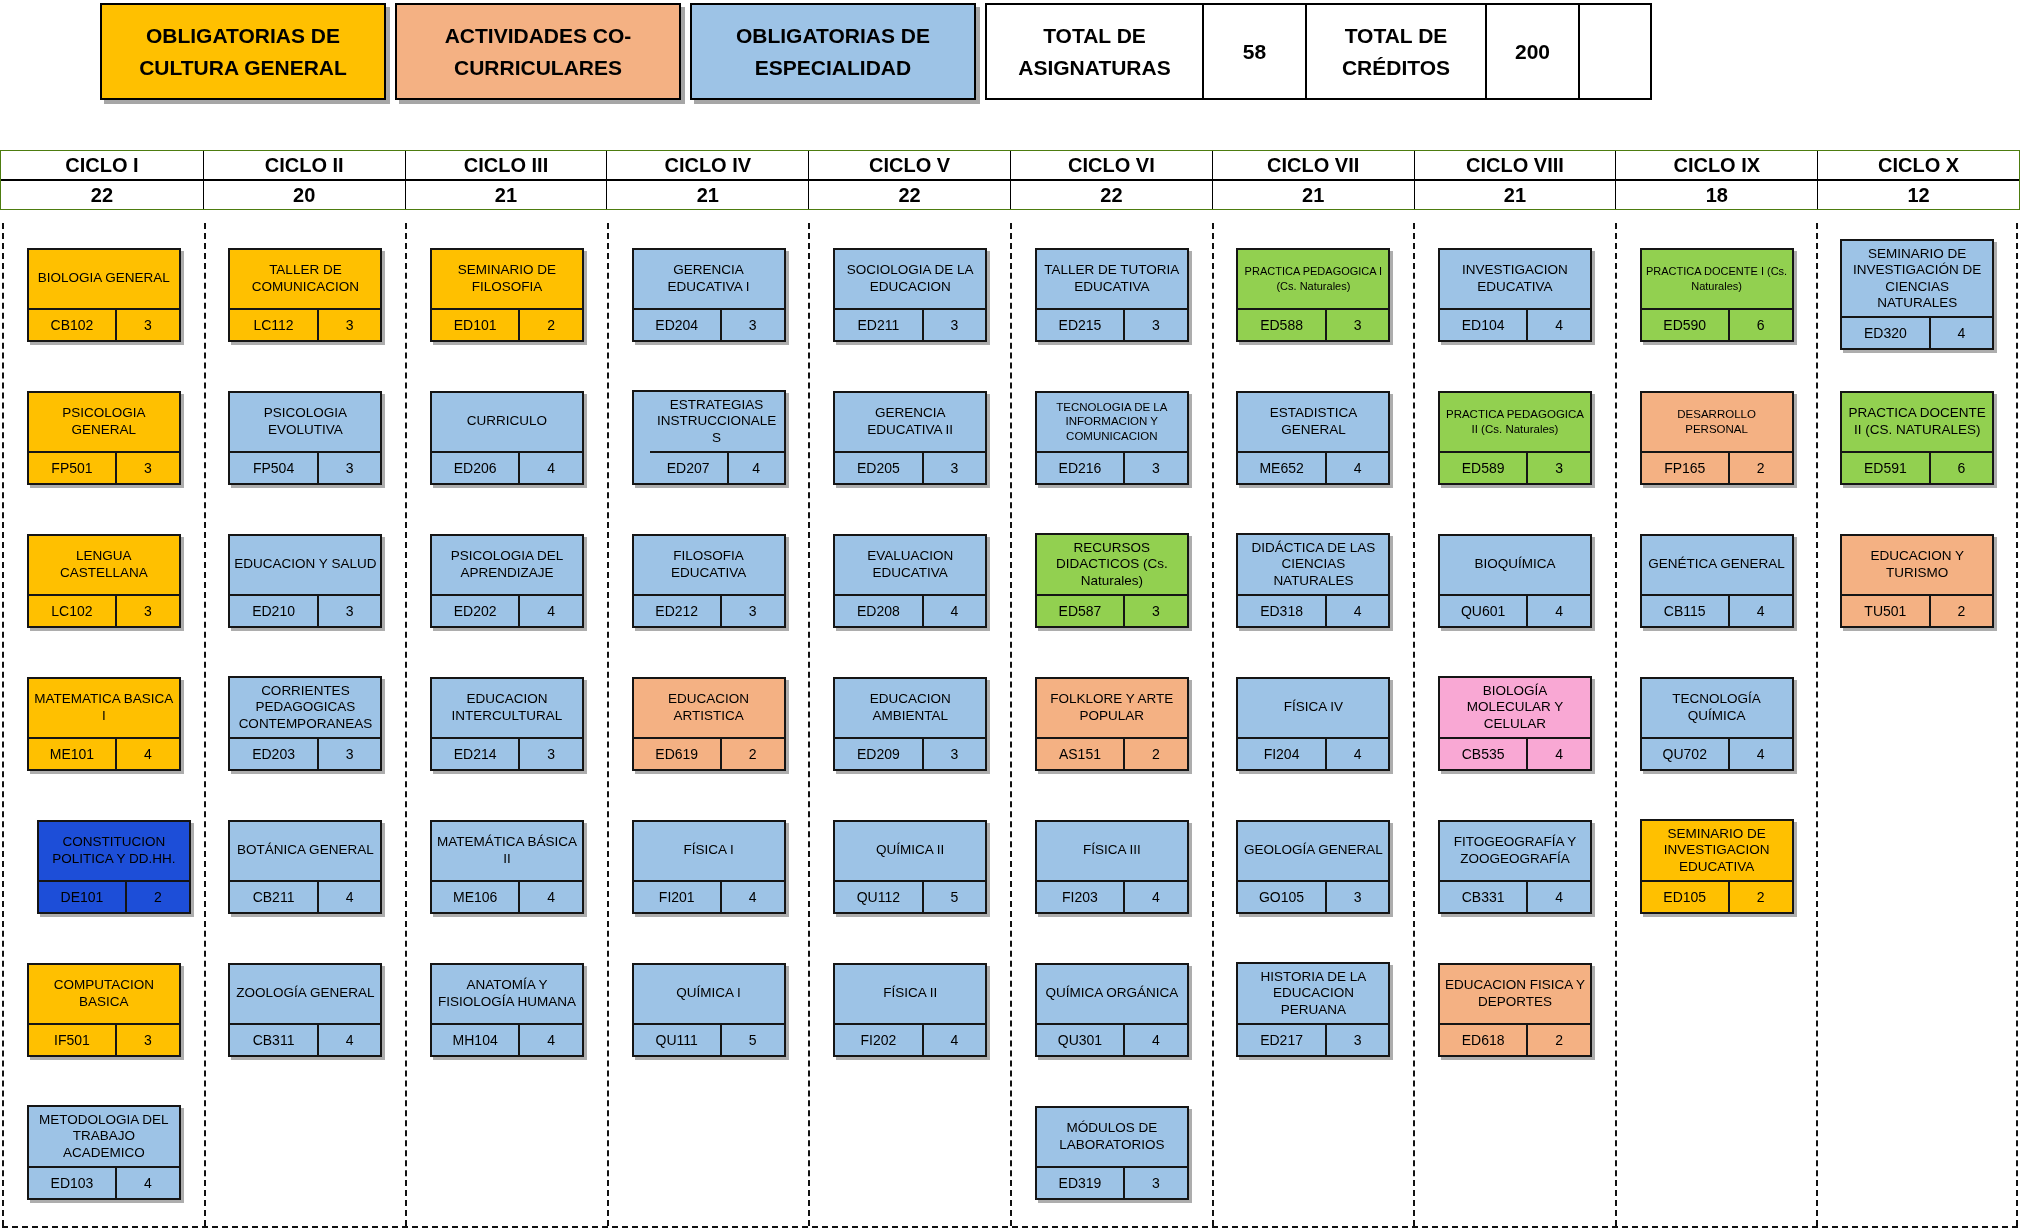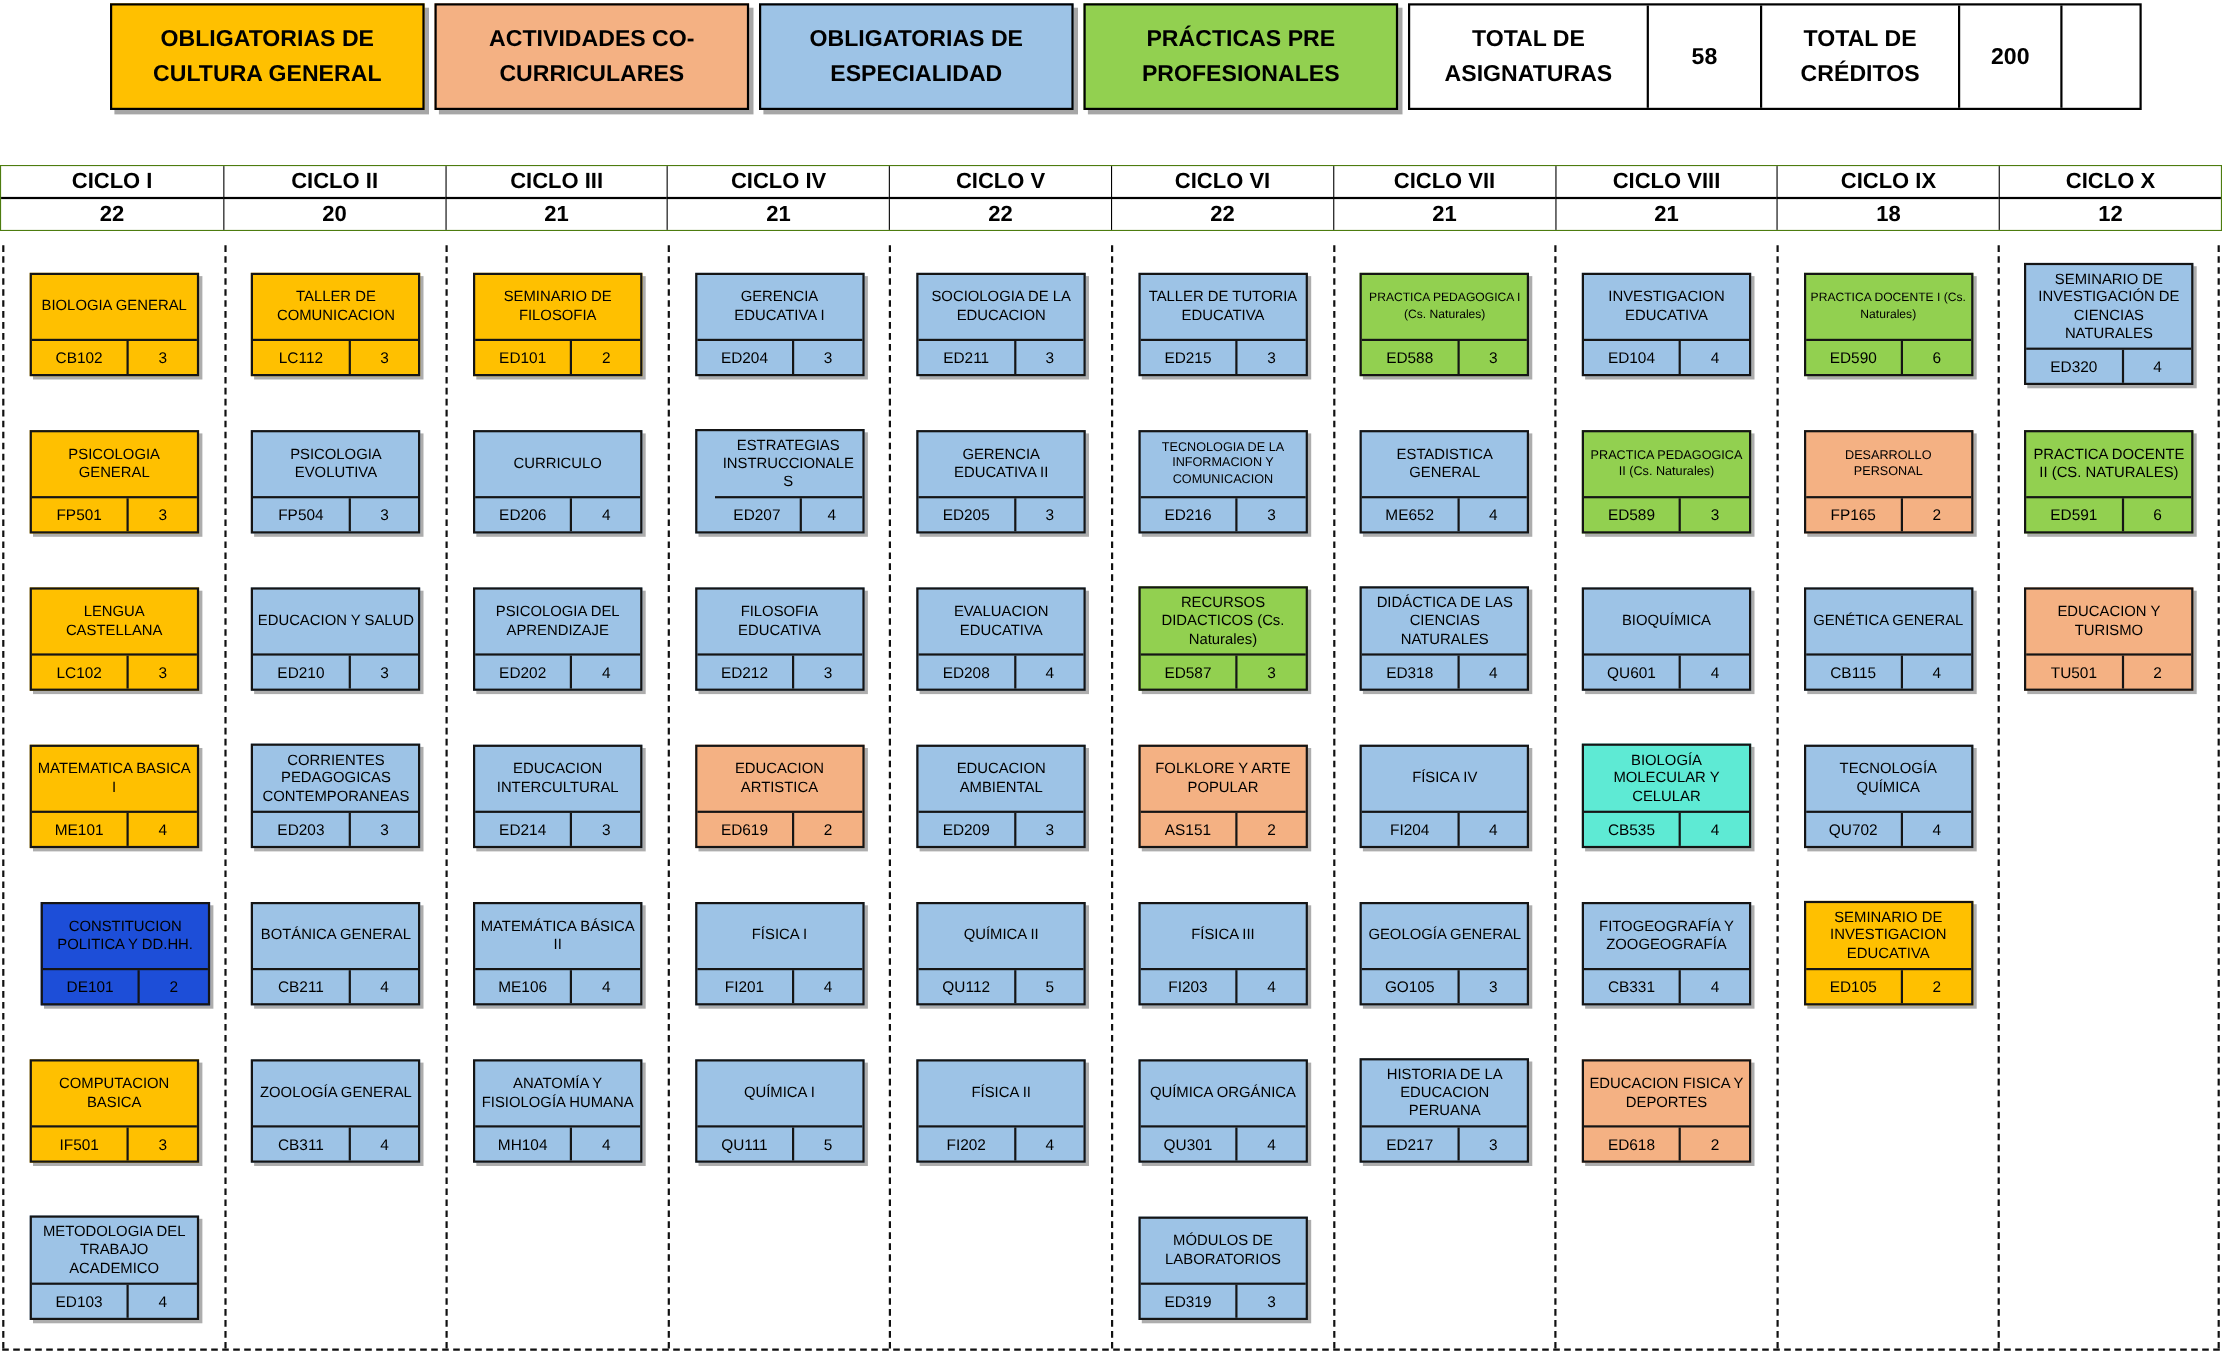--- a/index.html
+++ b/index.html
@@ -80,23 +80,20 @@
   <header class="legend-row">
     <div class="legend-categories">
         <div class="legend-box" style="background: rgb(255, 192, 0);">
           <span>OBLIGATORIAS DE CULTURA GENERAL</span>
         </div>
         <div class="legend-box" style="background: rgb(244, 177, 131);">
           <span>ACTIVIDADES CO-CURRICULARES</span>
         </div>
         <div class="legend-box" style="background: rgb(157, 195, 230);">
           <span>OBLIGATORIAS DE ESPECIALIDAD</span>
-        </div>
-        <div class="legend-box" style="background: rgb(146, 208, 80);">
-          <span>PRÁCTICAS PRE PROFESIONALES</span>
         </div>
       </div>
     <div class="totals">
       <div class="totals-cell t-asig-label">TOTAL DE ASIGNATURAS</div>
       <div class="totals-cell t-asig-value">58</div>
       <div class="totals-cell t-cred-label">TOTAL DE CRÉDITOS</div>
       <div class="totals-cell t-cred-value">200</div>
       <div class="totals-cell t-spacer"></div>
     </div>
   </header>
@@ -462,21 +459,21 @@
             <div class="course-credits">3</div>
           </div>
         </div>
         <div class="course" style="background: rgb(157, 195, 230);">
           <div class="course-title">BIOQUÍMICA</div>
           <div class="course-meta">
             <div class="course-code">QU601</div>
             <div class="course-credits">4</div>
           </div>
         </div>
-        <div class="course" style="background: #5eead4;">
+        <div class="course" style="background: #f9a8d4;">
           <div class="course-title">BIOLOGÍA MOLECULAR Y CELULAR</div>
           <div class="course-meta">
             <div class="course-code">CB535</div>
             <div class="course-credits">4</div>
           </div>
         </div>
         <div class="course" style="background: rgb(157, 195, 230);">
           <div class="course-title">FITOGEOGRAFÍA Y ZOOGEOGRAFÍA</div>
           <div class="course-meta">
             <div class="course-code">CB331</div>

